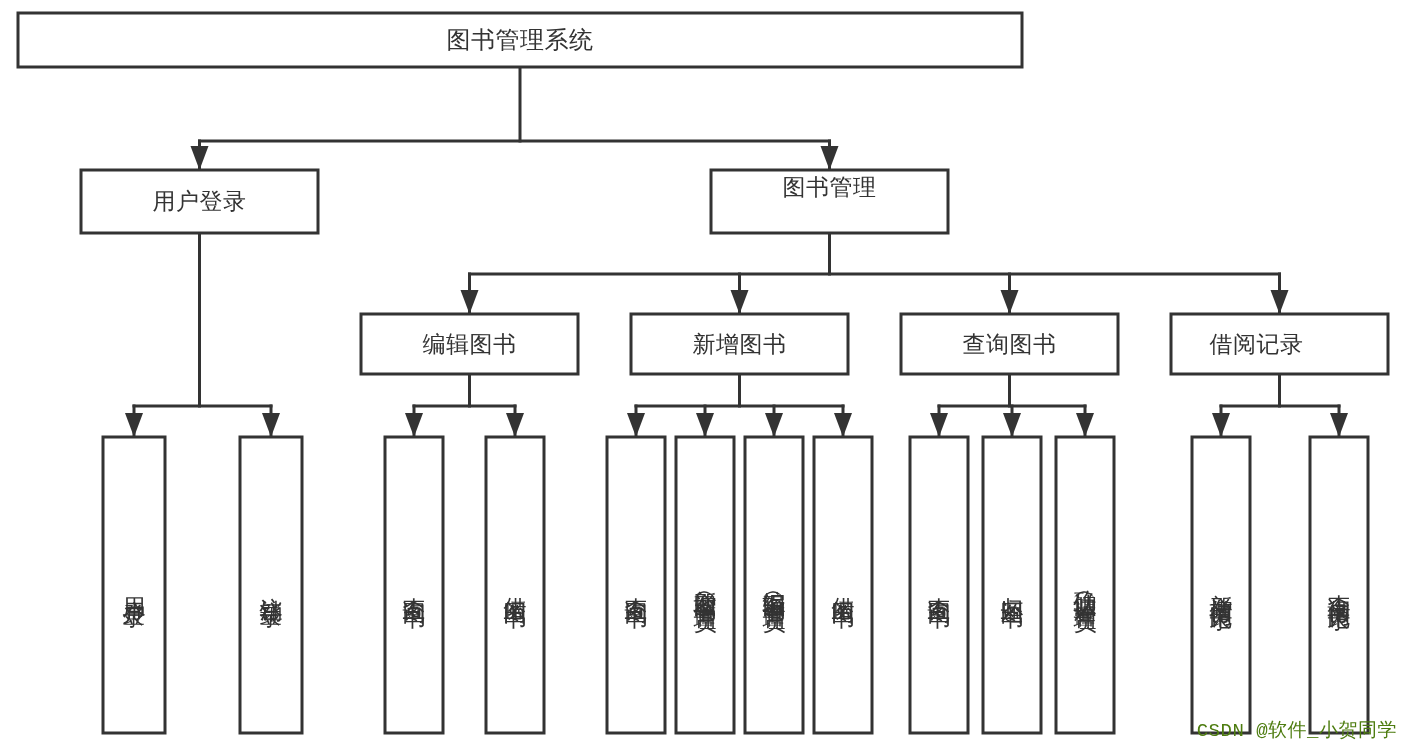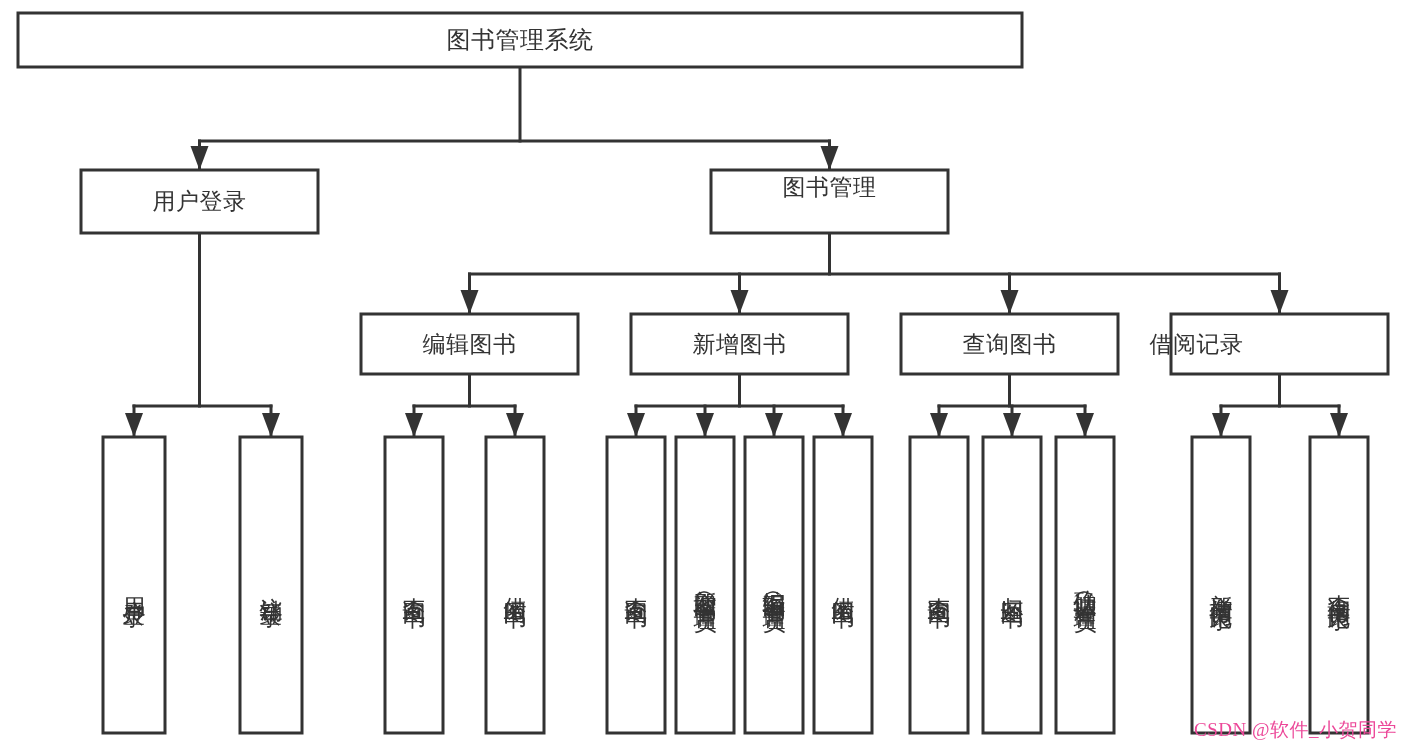--- a/index.html
+++ b/index.html
@@ -61,22 +61,22 @@
     line-height: 1;
   }
   .node-label.root {
     font-size: 24px;
   }
   .watermark {
     position: absolute;
     right: 8px;
     bottom: 4px;
     font-size: 19px;
-    color: #ec4899;
-    font-family: Liberation Serif, serif;
+    color: #4d7c0f;
+    font-family: Liberation Mono, monospace;
     letter-spacing: 0.5px;
     white-space: nowrap;
   }
 </style>
 </head>
 <body>
 
 <div id="page">
   <svg id="diagram" viewBox="0 0 1405 747" xmlns="http://www.w3.org/2000/svg">
     <g id="links">
@@ -156,21 +156,21 @@
         <rect x="1310" y="437" width="58" height="296" class="node-rect"></rect>
       </g>
   </svg>
   <div id="labels">
       <div class="node-label horizontal root" style="left: 18px; top: 13px; width: 1004px; height: 54px;">图书管理系统</div>
       <div class="node-label horizontal" style="left: 81px; top: 170px; width: 237px; height: 63px;">用户登录</div>
       <div class="node-label horizontal" style="left: 711px; top: 156px; width: 237px; height: 63px;">图书管理</div>
       <div class="node-label horizontal" style="left: 361px; top: 314px; width: 217px; height: 60px;">编辑图书</div>
       <div class="node-label horizontal" style="left: 631px; top: 314px; width: 217px; height: 60px;">新增图书</div>
       <div class="node-label horizontal" style="left: 901px; top: 314px; width: 217px; height: 60px;">查询图书</div>
-      <div class="node-label horizontal" style="left: 1111px; top: 314px; width: 171px; height: 60px;">借阅记录</div>
+      <div class="node-label horizontal" style="left: 1171px; top: 314px; width: 171px; height: 60px;">借阅记录</div>
       <div class="node-label vertical" style="left: 103px; top: 437px; width: 62px; height: 296px;">用户登录</div>
       <div class="node-label vertical" style="left: 240px; top: 437px; width: 62px; height: 296px;">注销登录</div>
       <div class="node-label vertical" style="left: 385px; top: 437px; width: 58px; height: 296px;">查询图书</div>
       <div class="node-label vertical" style="left: 486px; top: 437px; width: 58px; height: 296px;">借阅图书</div>
       <div class="node-label vertical" style="left: 607px; top: 437px; width: 58px; height: 296px;">查询图书</div>
       <div class="node-label vertical" style="left: 676px; top: 437px; width: 58px; height: 296px;">新增图书（管理员）</div>
       <div class="node-label vertical" style="left: 745px; top: 437px; width: 58px; height: 296px;">编辑图书（管理员）</div>
       <div class="node-label vertical" style="left: 814px; top: 437px; width: 58px; height: 296px;">借阅图书</div>
       <div class="node-label vertical" style="left: 910px; top: 437px; width: 58px; height: 296px;">查询图书</div>
       <div class="node-label vertical" style="left: 983px; top: 437px; width: 58px; height: 296px;">归还图书</div>

